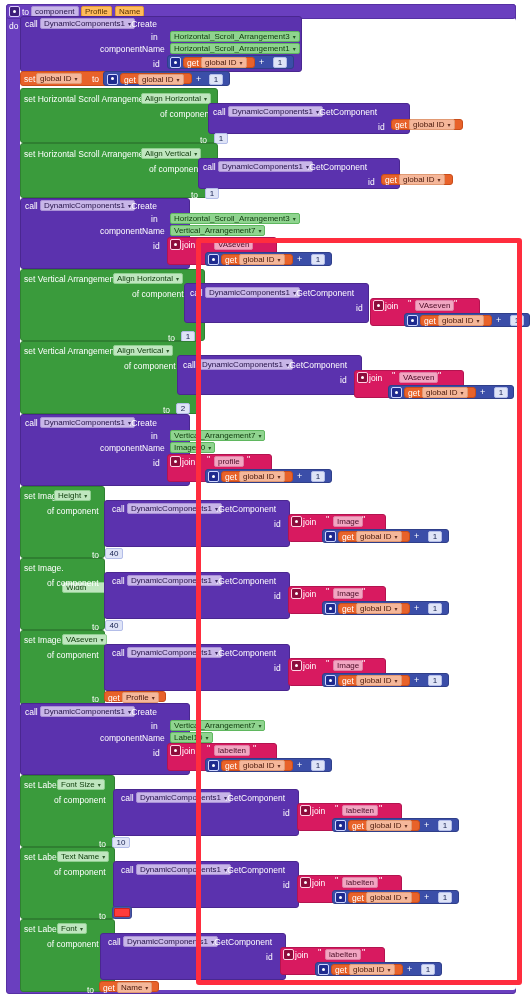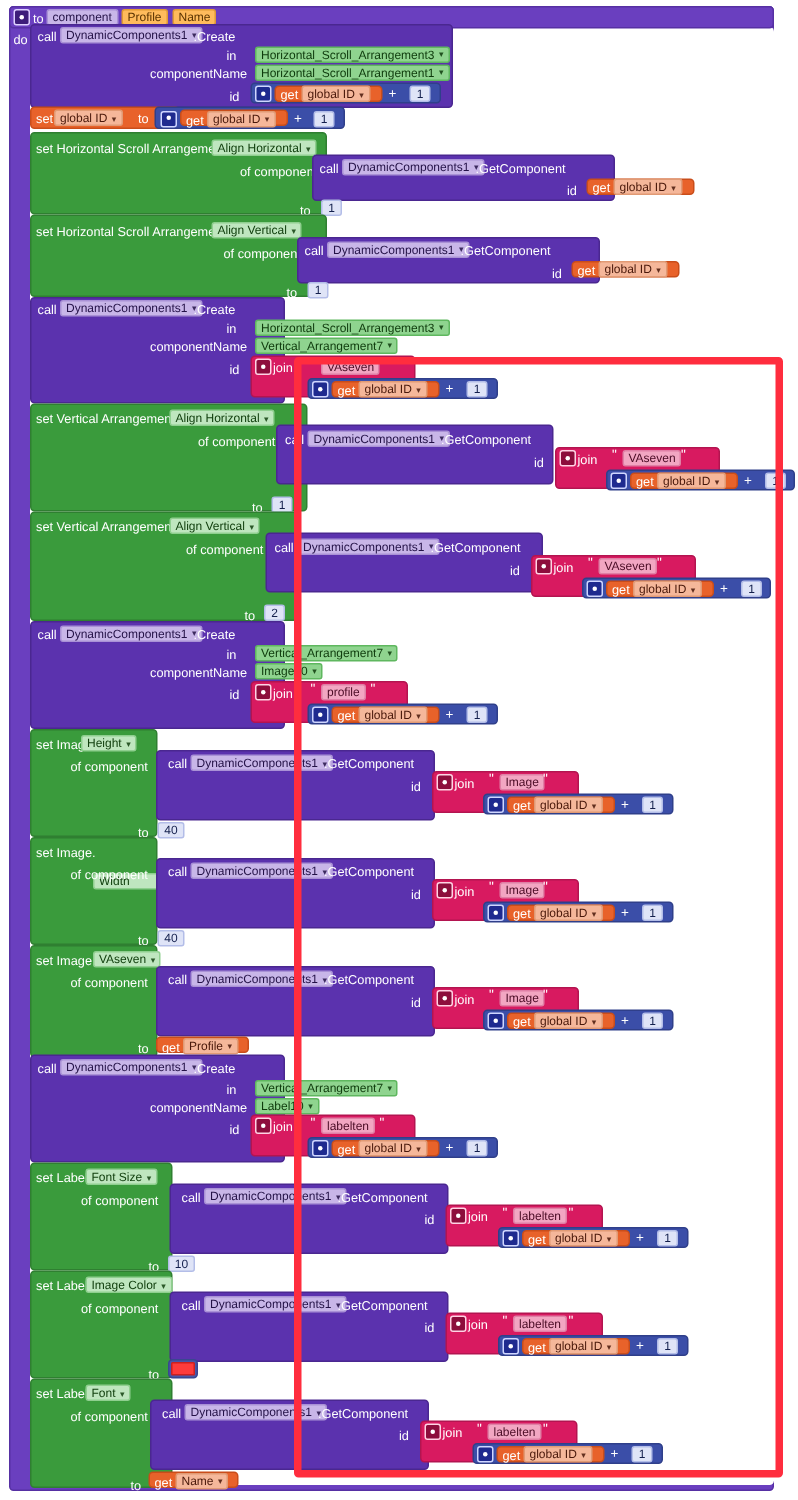--- a/index.html
+++ b/index.html
@@ -532,21 +532,21 @@
     <span class="cap">1</span>
   </span>
   <span class="lbl" style="left:99px;top:839px;">to</span>
   <span class="pill pill-num" style="left:112px;top:836.5px;width:18px;">
     <span class="cap">10</span>
   </span>
 
   <div class="blk green" style="left:20px;top:847px;width:95px;height:72px;"></div>
   <span class="t" style="left:24px;top:852px;">set Label.</span>
   <span class="pill pill-green" style="left:57px;top:851px;">
-    <span class="cap">Image Color</span>
+    <span class="cap">Text Name</span>
       <span class="arrow">▾</span>
   </span>
   <span class="lbl" style="left:54px;top:867px;">of component</span>
   <div class="blk purple-d" style="left:113px;top:861px;width:186px;height:47px;"></div>
   <span class="t" style="left:121px;top:865px;">call</span>
   <span class="pill pill-lav" style="left:136px;top:864px;">
     <span class="cap">DynamicComponents1</span>
       <span class="arrow">▾</span>
   </span>
   <span class="t" style="left:225px;top:865px;">.GetComponent</span>

